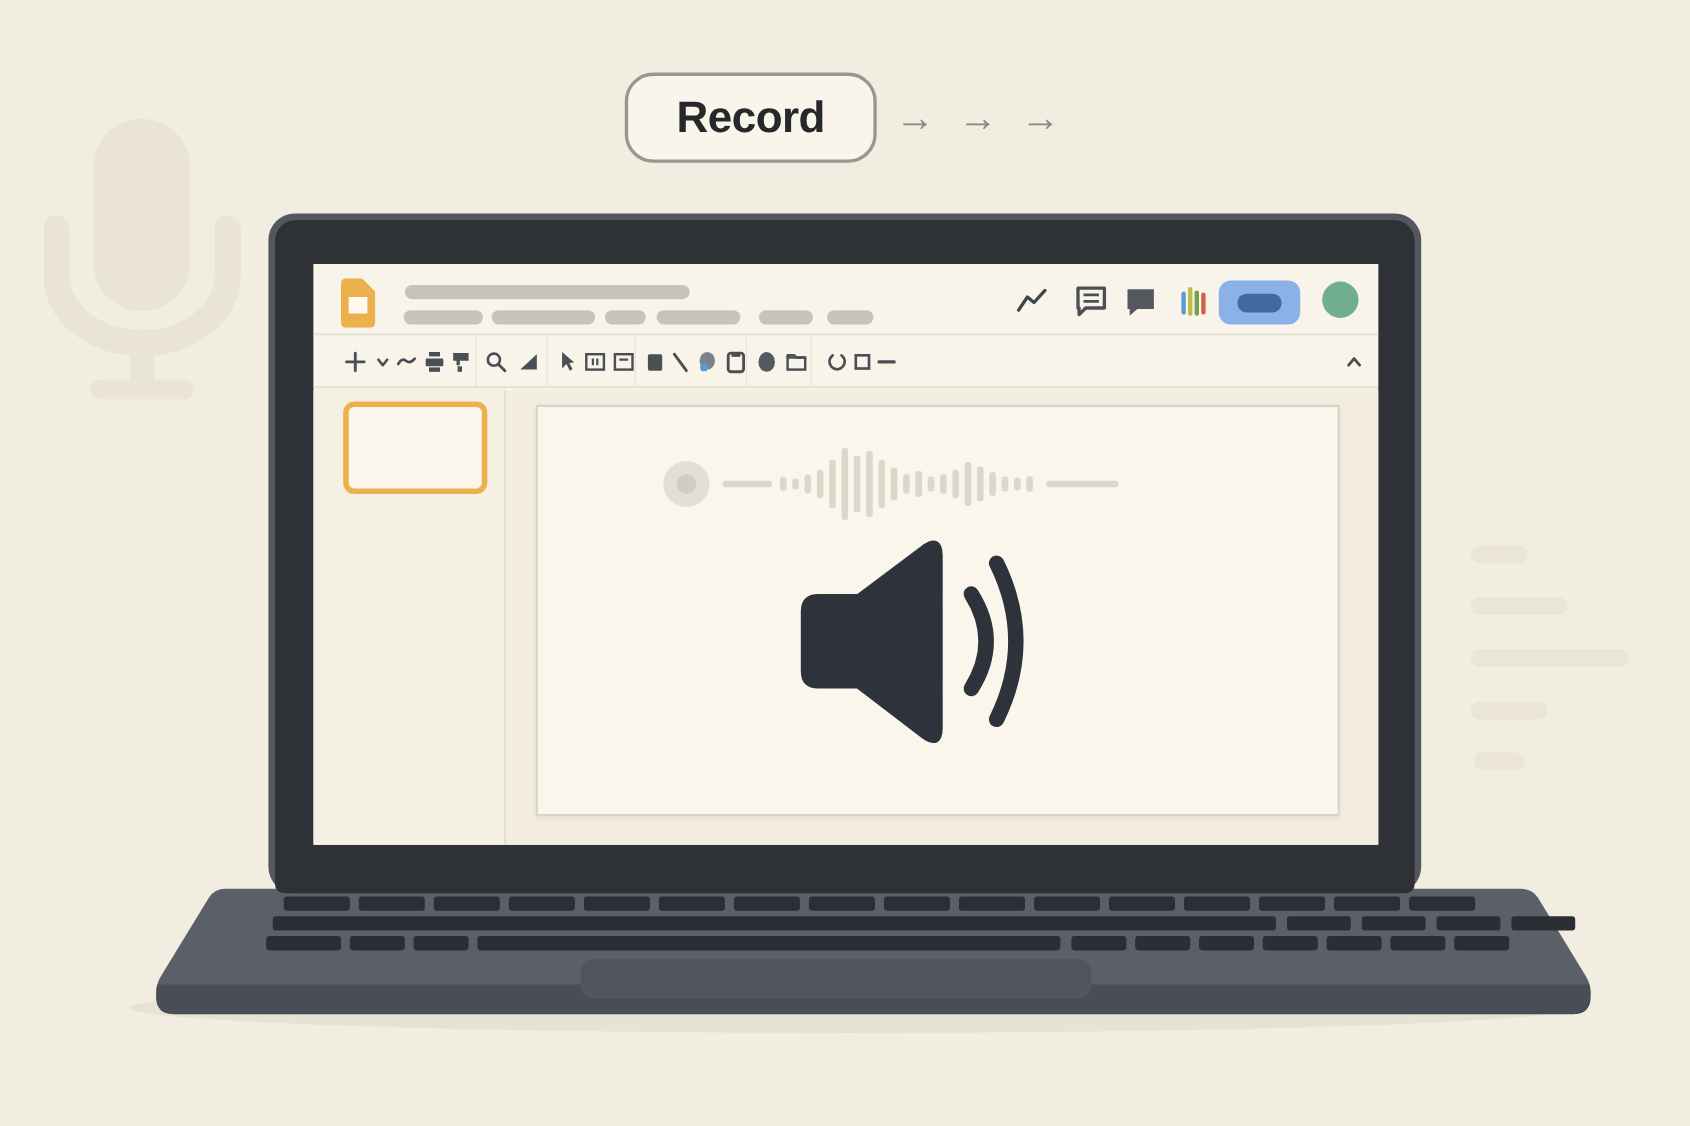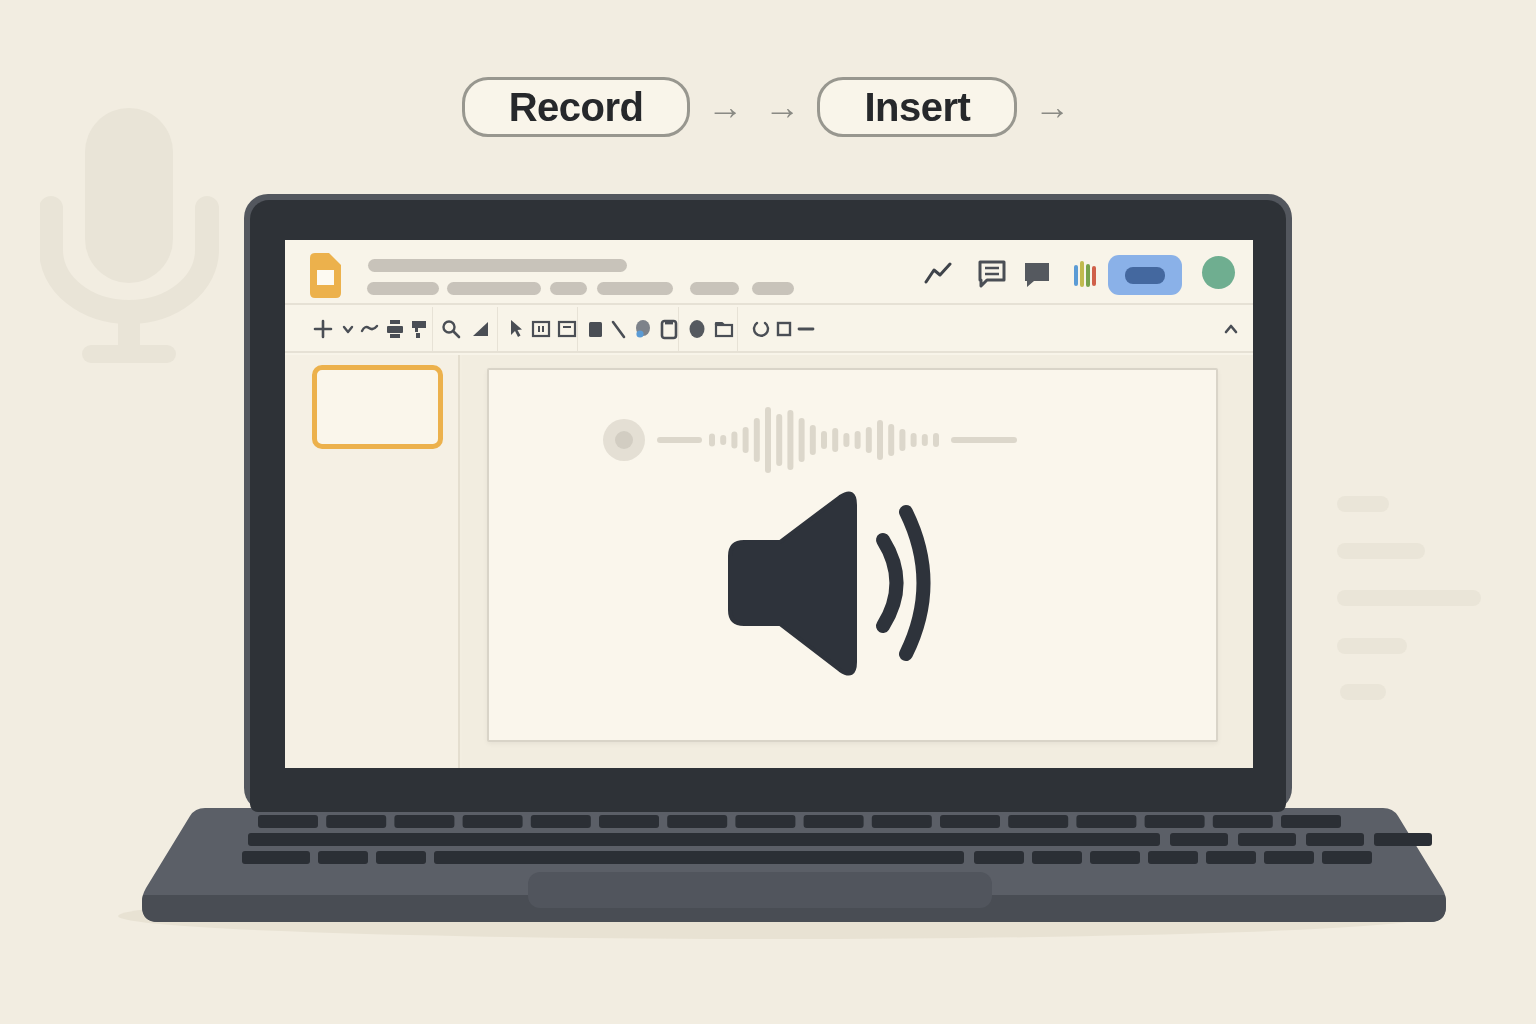--- a/index.html
+++ b/index.html
@@ -3,21 +3,21 @@
 <meta charset="utf-8">
 <style>
   * { margin:0; padding:0; box-sizing:border-box; }
   html,body { width:1536px; height:1024px; }
   body { font-family:"Liberation Sans", sans-serif; background:#f2ede1; overflow:hidden; }
   #stage { position:relative; width:1536px; height:1024px; background:#f2ede1; }
 
   
   .flow { position:absolute; left:0; right:0; top:66px; height:82px;
           display:flex; justify-content:center; align-items:center; gap:13px; }
-  .flow-step { height:60px; padding:0 44px; display:flex; align-items:center;
+  .flow-step { height:82px; padding:0 44px; display:flex; align-items:center;
                background:#f9f5ea; border:3px solid #98978f; border-radius:26px;
                font-size:40px; font-weight:600; color:#26282b; letter-spacing:-0.5px; }
   .flow-arrow { font-size:36px; color:#8a8a84; font-weight:400; padding:0 4px; }
 
   
   .wm { position:absolute; }
   .wm-bar { position:absolute; background:#eae5d8; border-radius:9px; }
 
   
   .laptop-shadow { position:absolute; left:118px; top:893px; width:1312px; height:46px;
@@ -77,21 +77,20 @@
     <div class="wm-bar" style="left:1337px; top:543px; width:88px;  height:16px;"></div>
     <div class="wm-bar" style="left:1337px; top:590px; width:144px; height:16px;"></div>
     <div class="wm-bar" style="left:1337px; top:638px; width:70px;  height:16px;"></div>
     <div class="wm-bar" style="left:1340px; top:684px; width:46px;  height:16px;"></div>
   </div>
 
   <div class="flow">
     <div class="flow-step">Record</div>
     <div class="flow-arrow">→</div>
     <div class="flow-arrow">→</div>
-    <div class="flow-step">Insert</div>
     <div class="flow-arrow">→</div>
   </div>
 
   <div class="laptop-shadow"></div>
 
   <svg class="abs" style="left:130px; top:800px;" width="1320" height="135" viewBox="0 0 1320 135">
     <defs>
       <clipPath id="baseclip">
         <path d="M 62,8 H 1253 q 10,0 15,8 l 44,72 q 4,7 4,14 v 4 q 0,16 -16,16 H 28 q -16,0 -16,-16 v -4 q 0,-7 4,-14 l 44,-72 q 5,-8 15,-8 z"></path>
       </clipPath>

